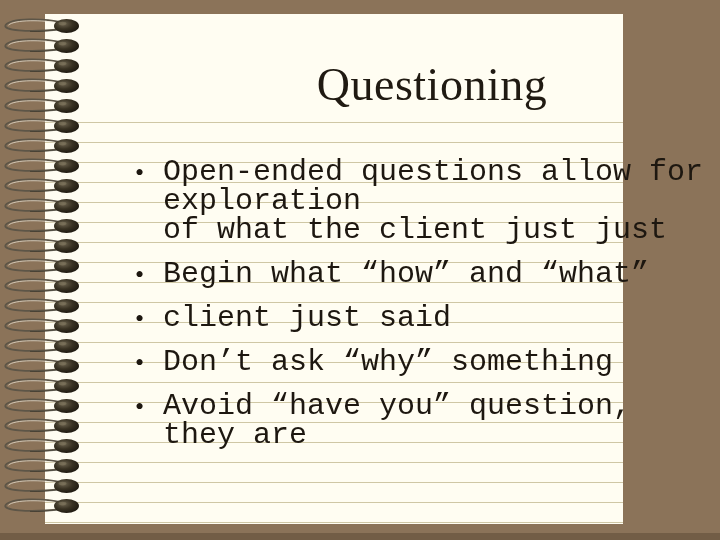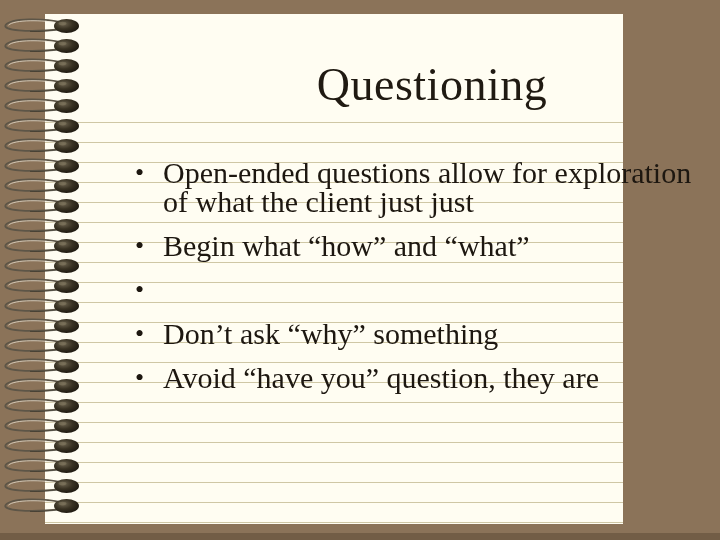--- a/index.html
+++ b/index.html
@@ -56,21 +56,21 @@
     align-items: flex-start;
     margin-bottom: 15px;
   }
   .marker {
     flex: 0 0 28px;
     width: 28px;
     font-size: 26px; line-height: 29px;
   }
   .bullet-text {
     flex: 1 1 auto;
-    font-size: 30px; line-height: 29px;
+    font-size: 30px; line-height: 29px; font-family: Liberation Mono, monospace;
   }
 
   
   .spiral {
     position: absolute;
     left: 0; top: 16px; width: 90px;
     display: flex; flex-direction: column;
   }
   .coil { display: block; width: 88px; height: 20px; }
   .defs-svg { position: absolute; width: 0; height: 0; }
@@ -103,20 +103,21 @@
         </div>
         <div class="bullet-item">
           <span class="marker">•</span>
           <div class="bullet-text">
             <div>Begin what “how” and “what”</div>
           </div>
         </div>
         <div class="bullet-item">
           <span class="marker">•</span>
           <div class="bullet-text">
+            <div>client just said</div>
           </div>
         </div>
         <div class="bullet-item">
           <span class="marker">•</span>
           <div class="bullet-text">
             <div>Don’t ask “why” something</div>
           </div>
         </div>
         <div class="bullet-item">
           <span class="marker">•</span>

